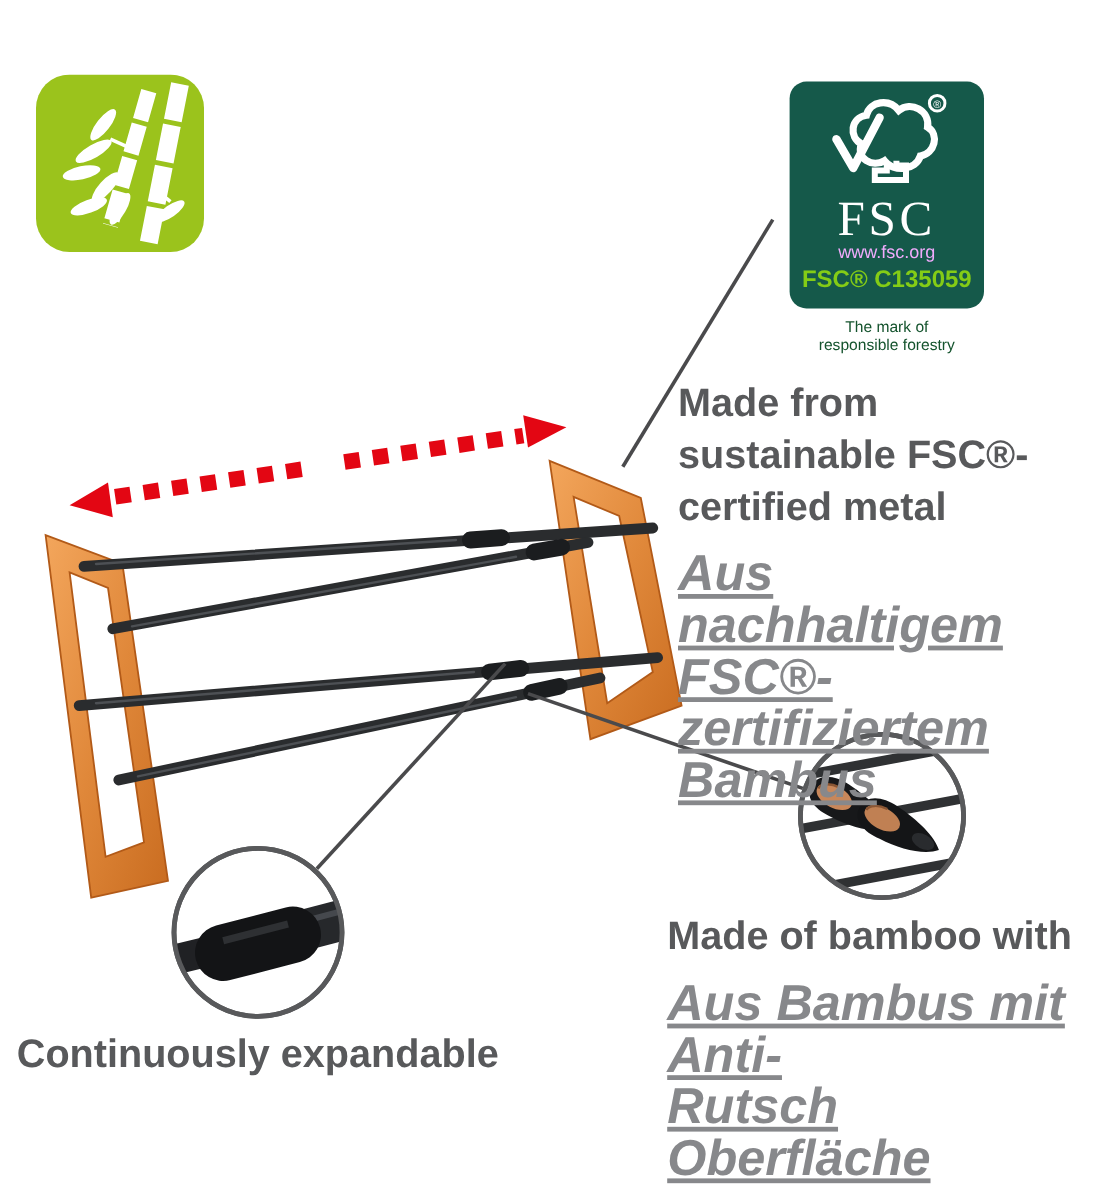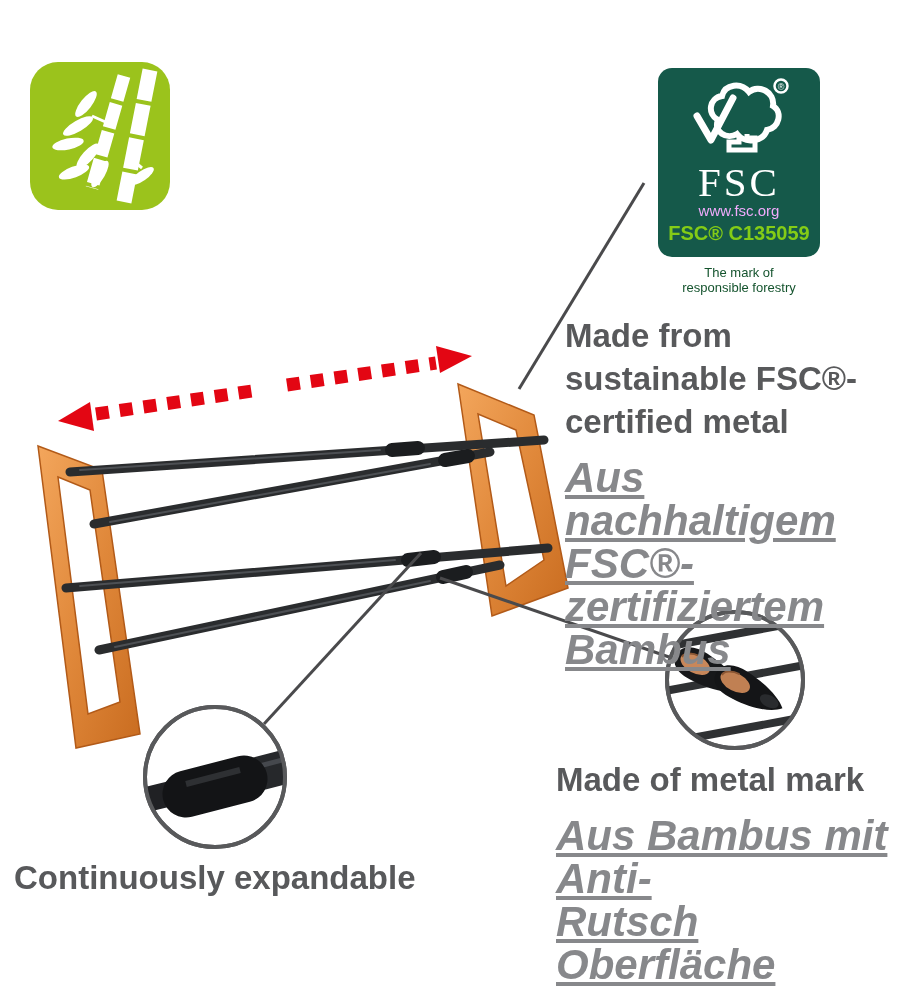--- a/index.html
+++ b/index.html
@@ -184,21 +184,21 @@
     <div class="en">Made from</div>
     <div class="en">sustainable FSC®-</div>
     <div class="en">certified metal</div>
     <div class="gap"></div>
     <div class="de">Aus nachhaltigem</div>
     <div class="de">FSC®-zertifiziertem</div>
     <div class="de">Bambus</div>
   </div>
 
   <div class="feature" id="feature-metal">
-    <div class="en">Made of metal mark</div>
+    <div class="en">Made of bamboo with</div>
     <div class="gap"></div>
     <div class="de">Aus Bambus mit Anti-</div>
     <div class="de">Rutsch Oberfläche</div>
   </div>
 
   <div class="feature" id="feature-expandable">
     <div class="en">Continuously expandable</div>
   </div>
 
 </div>

